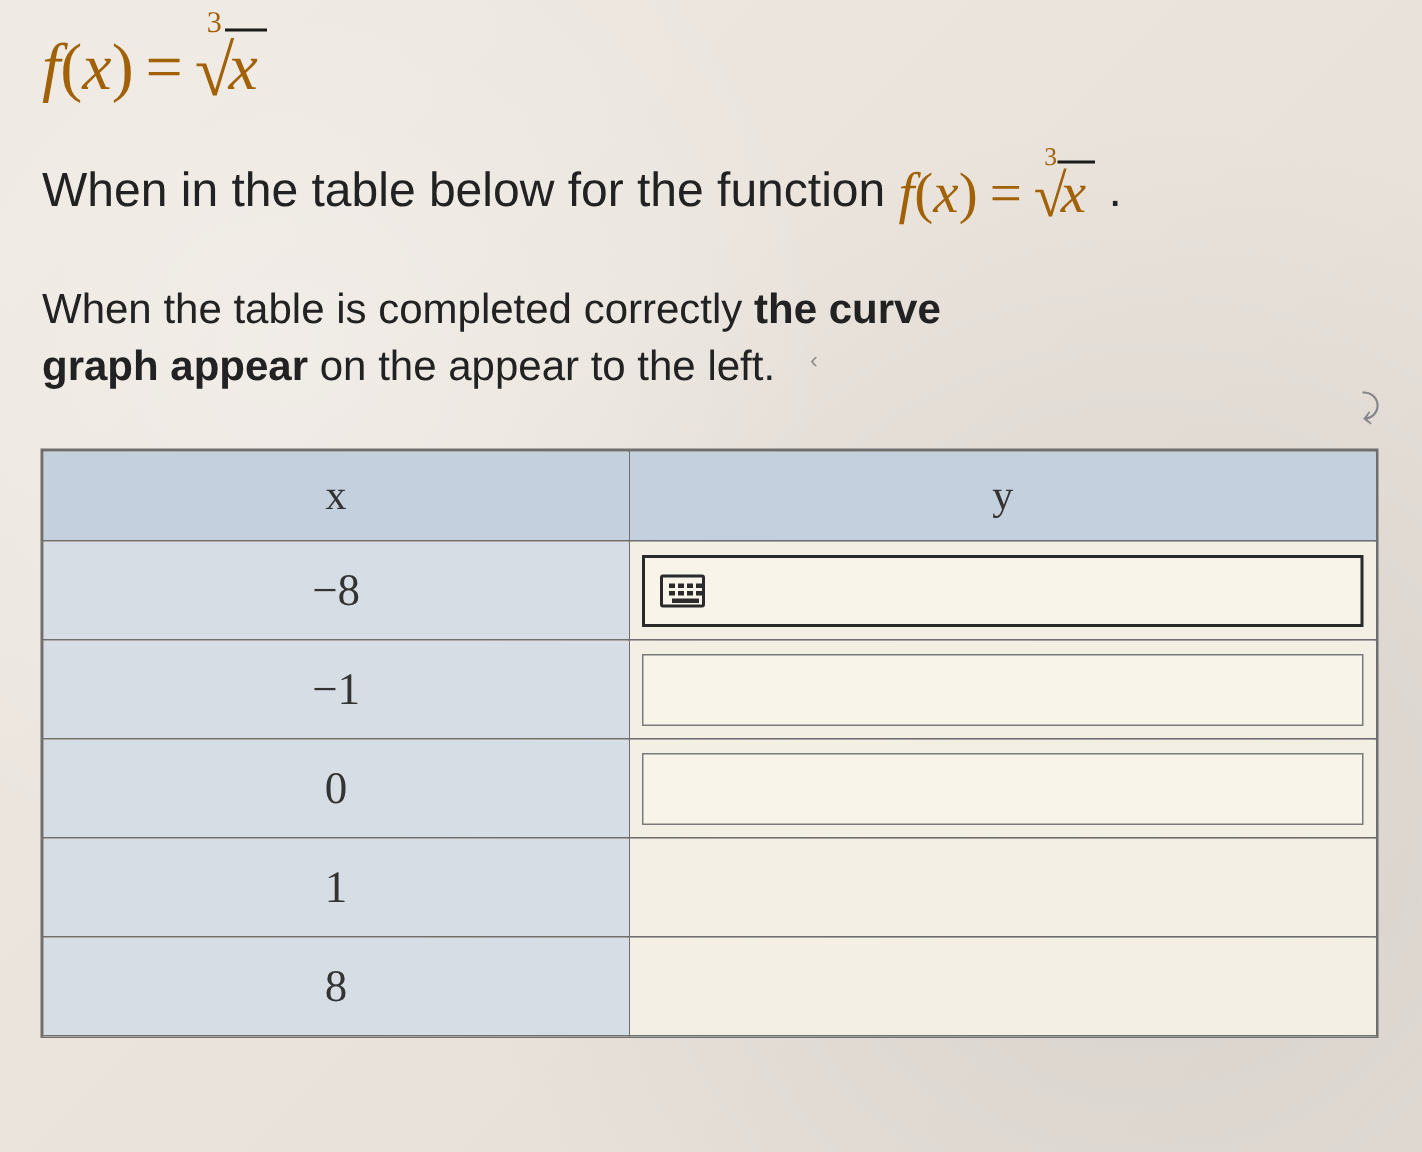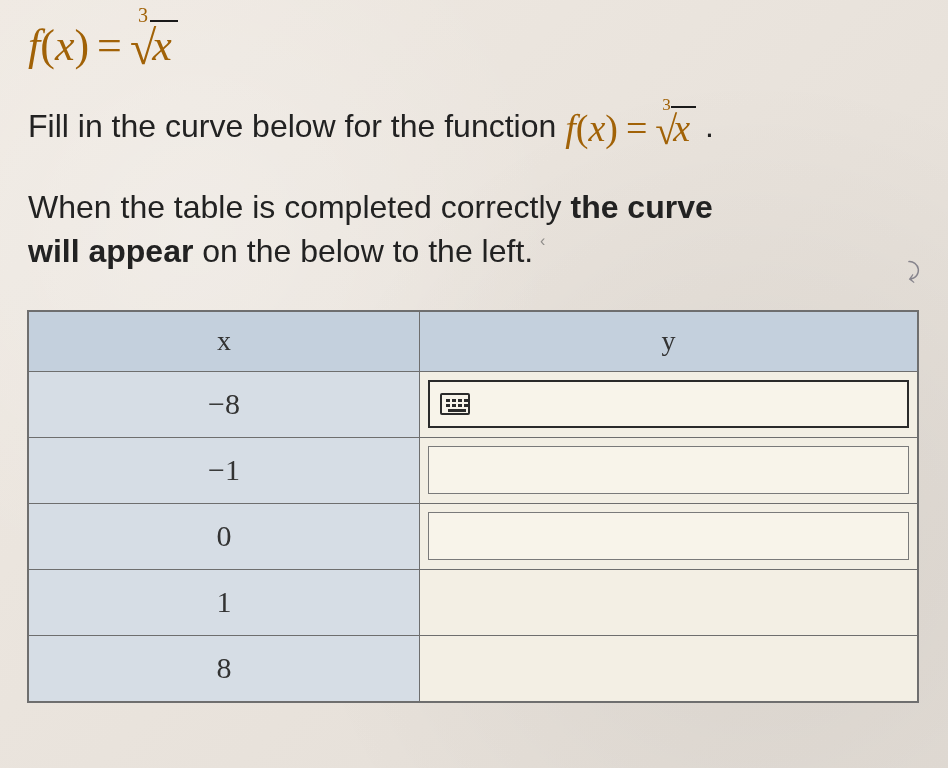--- a/index.html
+++ b/index.html
@@ -52,21 +52,21 @@
   .formula.small .radsym { font-size: 40px; transform: translateY(3px);}
   .formula.small .radarg { border-top-width: 2px; }
 
   .instr {
     font-size: 32px;
     color: #222;
     margin-top: 34px;
     line-height: 1.35;
   }
   .instr2 {
-    font-size: 32px;
+    font-size: 28px;
     color: #222;
     margin-top: 36px;
     line-height: 1.35;
   }
   .bold { font-weight: 700; }
 
   .table-wrap {
     margin-top: 38px;
     width: 890px;
   }
@@ -152,29 +152,29 @@
   }
 </style>
 </head>
 <body>
 
 <div class="formula">
   <span class="fn">f</span><span class="paren">(</span><span>x</span><span class="paren">)</span><span class="eq">=</span><span class="radwrap"><span class="radidx">3</span><span class="radsym">√</span><span class="radarg">x</span></span>
 </div>
 
 <div class="instr">
-  <span>Fill in the curve below for the function </span>
+  <span>When in the table below for the function </span>
   <span class="formula small">
     <span class="fn">f</span><span class="paren">(</span><span>x</span><span class="paren">)</span><span class="eq">=</span><span class="radwrap"><span class="radidx">3</span><span class="radsym">√</span><span class="radarg">x</span></span>
   </span><span> .</span>
 </div>
 
 <div class="instr2">
   <span>When the table is completed correctly </span><span class="bold">the curve</span><br>
-  <span class="bold">will appear</span><span> on the below to the left.</span>
+  <span class="bold">graph appear</span><span> on the appear to the left.</span>
 </div>
 
 <span class="tick">‹</span>
 <span class="corner-mark">⤸</span>
 
 <div class="table-wrap">
   <table>
     <thead>
       <tr>
         <th>x</th>

